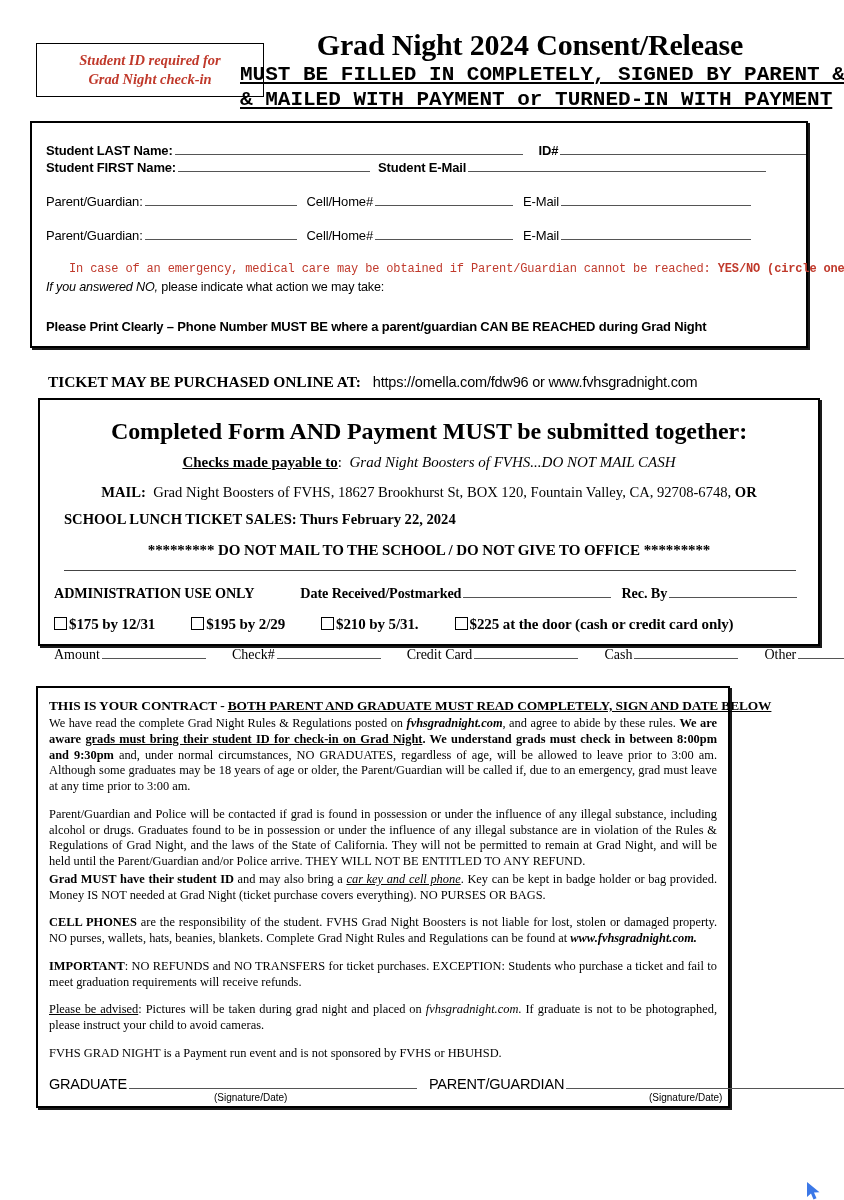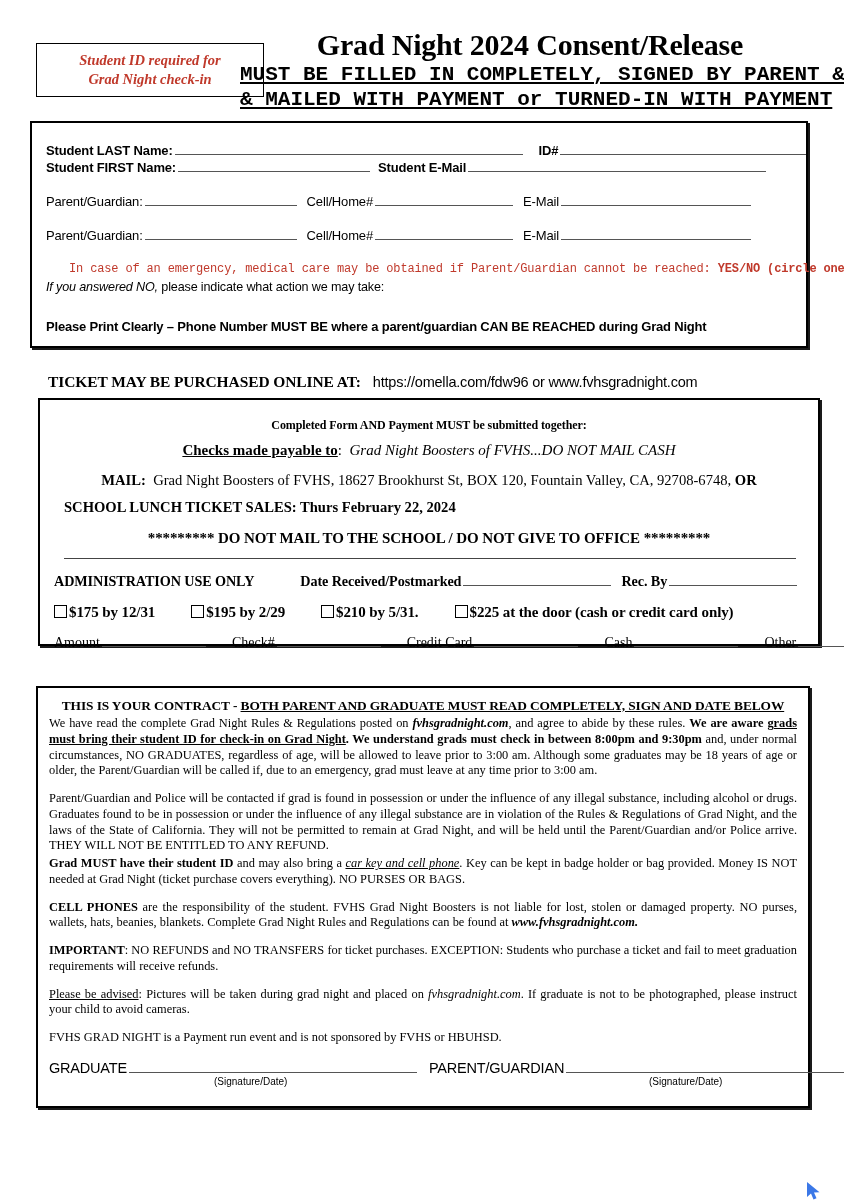--- a/index.html
+++ b/index.html
@@ -147,21 +147,21 @@
   
   #payment-box {
     left: 38px; top: 398px;
     width: 782px; height: 248px;
     padding: 12px 14px 0 14px;
   }
   .pb-h1 {
     text-align: center;
     font-family: "Liberation Serif", serif;
     font-weight: bold;
-    font-size: 12px;
+    font-size: 24px;
     margin-top: 6px;
     letter-spacing: -0.1px;
   }
   .pb-h2 {
     text-align: center;
     font-family: "Liberation Serif", serif;
     font-size: 15px;
     margin-top: 9px;
     white-space: nowrap;
   }
@@ -227,21 +227,21 @@
   .pb-amount {
     margin-top: 14px;
     white-space: nowrap;
     font-family: "Liberation Serif", serif;
     font-size: 14px;
   }
 
   
   #contract-box {
     left: 36px; top: 686px;
-    width: 774px; height: 422px;
+    width: 694px; height: 422px;
     padding: 8px 11px 0 11px;
   }
   .ct-title {
     text-align: center;
     font-family: "Liberation Serif", serif;
     font-weight: bold;
     font-size: 13.4px;
     margin-top: 2px;
     letter-spacing: -0.1px;
     white-space: nowrap;

